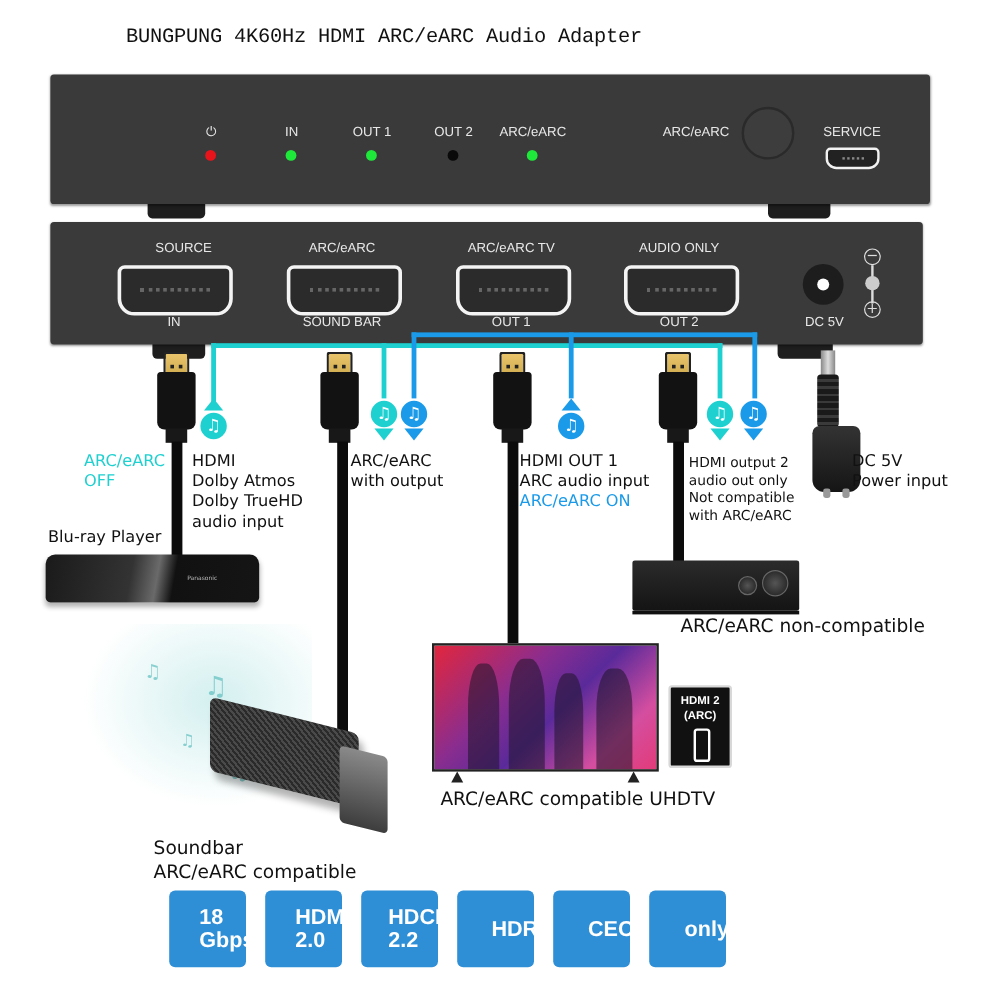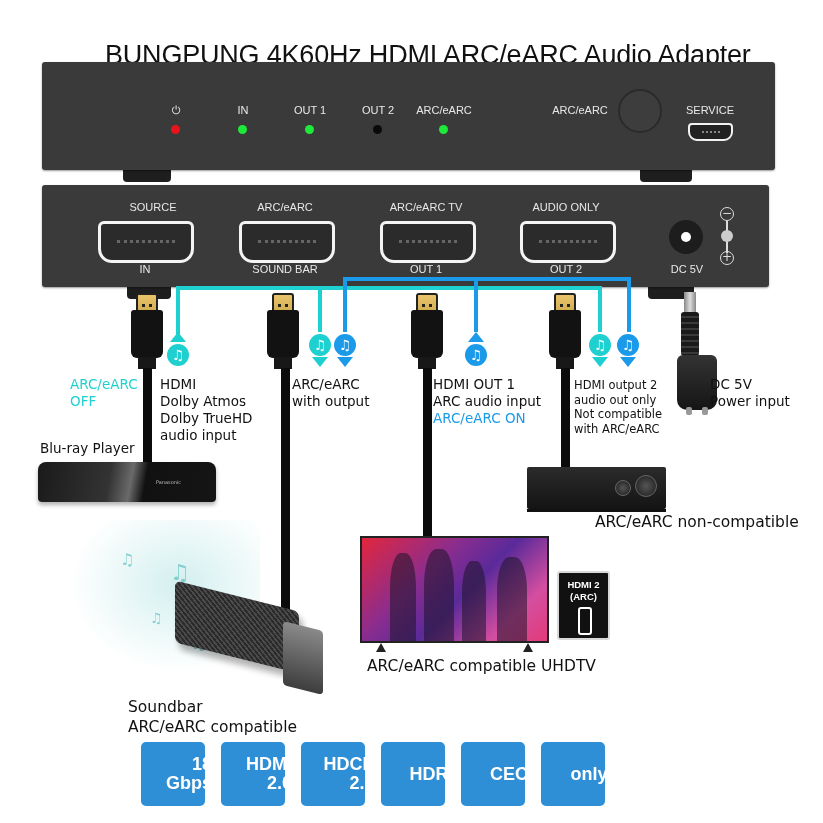--- a/index.html
+++ b/index.html
@@ -1,19 +1,19 @@
 <!DOCTYPE html>
 <html><head>
 <meta charset="utf-8">
 <style>
   * { box-sizing: border-box; margin: 0; padding: 0; }
   html, body { width: 823px; height: 823px; background: #ffffff; overflow: hidden; }
   body { position: relative; font-family: "DejaVu Sans", sans-serif; color: #111; }
   .abs { position: absolute; }
-  .title { left: 105px; top: 40px; font-size: 27px; font-family: Liberation Sans, sans-serif; letter-spacing: -0.2px; white-space: nowrap; }
+  .title { left: 105px; top: 22px; font-size: 17px; font-family: Liberation Mono, monospace; letter-spacing: -0.2px; white-space: nowrap; }
   .panel { background: #3a3a3a; border-radius: 3px; box-shadow: 0 1px 2px rgba(0,0,0,0.4); }
   .front { left: 42px; top: 62px; width: 733px; height: 108px; }
   .rear { left: 42px; top: 185px; width: 727px; height: 102px; }
   .foot { background: #1e1e1e; border-radius: 0 0 4px 4px; }
   .plabel { color: #e8e8e8; font-size: 11px; font-family: "Liberation Sans", sans-serif; white-space: nowrap; text-align: center; }
   .led { width: 9px; height: 9px; border-radius: 50%; }
   .btn-round { width: 44px; height: 44px; border-radius: 50%; border: 2px solid #2a2a2a; background: #3d3d3d; }
   .usb { width: 45px; height: 18px; border: 2px solid #f2f2f2; border-radius: 4px 4px 9px 9px; background: #222; }
   .usb::after { content: ""; position: absolute; left: 12px; top: 6px; width: 18px; height: 2px; border-top: 2px dotted #888; }
   .hdmi-port { width: 96px; height: 42px; border: 3px solid #f4f4f4; border-radius: 6px 6px 14px 14px; background: #2b2b2b; }
@@ -45,21 +45,21 @@
   .tv { left: 360px; top: 536px; width: 189px; height: 107px; background: linear-gradient(135deg, #e2263d 0%, #8a2d8f 35%, #5a2a9a 55%, #d44ea0 80%, #e23b79 100%); border: 2px solid #222; }
   .tv-person { position: absolute; bottom: 0; border-radius: 40% 40% 0 0; background: rgba(30,20,40,0.55); }
   .tv-leg { width: 0; height: 0; border-left: 5px solid transparent; border-right: 5px solid transparent; border-bottom: 9px solid #222; }
   .hdmi2 { left: 557px; top: 571px; width: 53px; height: 69px; background: #111; border: 2px solid #d8d8d8; border-radius: 3px; color: #fff; font-family: "Liberation Sans", sans-serif; font-weight: bold; font-size: 9.5px; text-align: center; line-height: 12px; padding-top: 6px; }
   .hdmi2-port { position: absolute; left: 19px; top: 34px; width: 14px; height: 28px; border: 2px solid #fff; border-radius: 3px 3px 3px 3px; }
   .soundbar { left: 175px; top: 596px; width: 124px; height: 62px; background: repeating-linear-gradient(45deg, #2a2a2a 0 2px, #4a4a4a 2px 4px); border-radius: 6px; transform: skewY(14deg); box-shadow: 4px 6px 6px rgba(0,0,0,0.3); }
   .sb-end { left: 283px; top: 626px; width: 40px; height: 64px; background: linear-gradient(#8a8a8a, #3d3d3d); border-radius: 4px; transform: skewY(14deg); }
   .notes-cloud { left: 60px; top: 520px; width: 200px; height: 160px; background: radial-gradient(ellipse at 60% 40%, rgba(130,210,210,0.35), rgba(255,255,255,0) 65%); }
   .music-glyph { color: #5fbfbf; opacity: 0.7; }
   .badges { left: 141px; top: 742px; width: 540px; height: 64px; display: flex; gap: 16px; }
-  .badge { width: 64px; height: 64px; background: #2e8fd6; border-radius: 5px; color: #fff; font-family: "Liberation Sans", sans-serif; font-weight: bold; font-size: 18px; line-height: 19px; display: flex; align-items: center; justify-content: center; text-align: right; white-space: pre-line; padding-left: 32px; }
+  .badge { width: 64px; height: 64px; background: #2e8fd6; border-radius: 5px; color: #fff; font-family: "Liberation Sans", sans-serif; font-weight: bold; font-size: 18px; line-height: 19px; display: flex; align-items: center; justify-content: center; text-align: left; white-space: pre-line; padding-left: 32px; }
   .adapter { left: 677px; top: 355px; width: 40px; height: 55px; background: linear-gradient(#333, #151515); border-radius: 6px 6px 10px 10px; }
   .adapter-prong { position: absolute; bottom: -5px; width: 6px; height: 8px; background: #999; border-radius: 2px; }
 </style>
 </head>
 <body>
 
 <div class="abs title">BUNGPUNG 4K60Hz HDMI ARC/eARC Audio Adapter</div>
 
 <div class="abs foot" style="left:123px;top:168px;width:48px;height:14px;"></div>
 <div class="abs foot" style="left:640px;top:168px;width:52px;height:14px;"></div>
@@ -200,21 +200,21 @@
 <div class="abs lbl" style="left:40px;top:440px;">Blu-ray Player</div>
 <div class="abs bluray">
   <div class="abs brand" style="left:118px;top:17px;">Panasonic</div>
 </div>
 
 <div class="abs amp">
   <div class="abs knob" style="left:88px;top:13px;width:16px;height:16px;"></div>
   <div class="abs knob" style="left:108px;top:8px;width:22px;height:22px;"></div>
   <div class="abs" style="left:0;bottom:-3px;width:139px;height:3px;background:#111;"></div>
 </div>
-<div class="abs lbl-lg" style="left:595px;top:512px;">
+<div class="abs lbl-lg" style="left:567px;top:512px;">
   <div>ARC/eARC non-compatible</div>
 </div>
 
 <div class="abs tv">
   <div class="tv-person" style="left:28px;width:26px;height:88px;"></div>
   <div class="tv-person" style="left:62px;width:30px;height:92px;"></div>
   <div class="tv-person" style="left:100px;width:24px;height:80px;"></div>
   <div class="tv-person" style="left:135px;width:30px;height:84px;"></div>
 </div>
 <div class="abs tv-leg" style="left:376px;top:643px;"></div>

